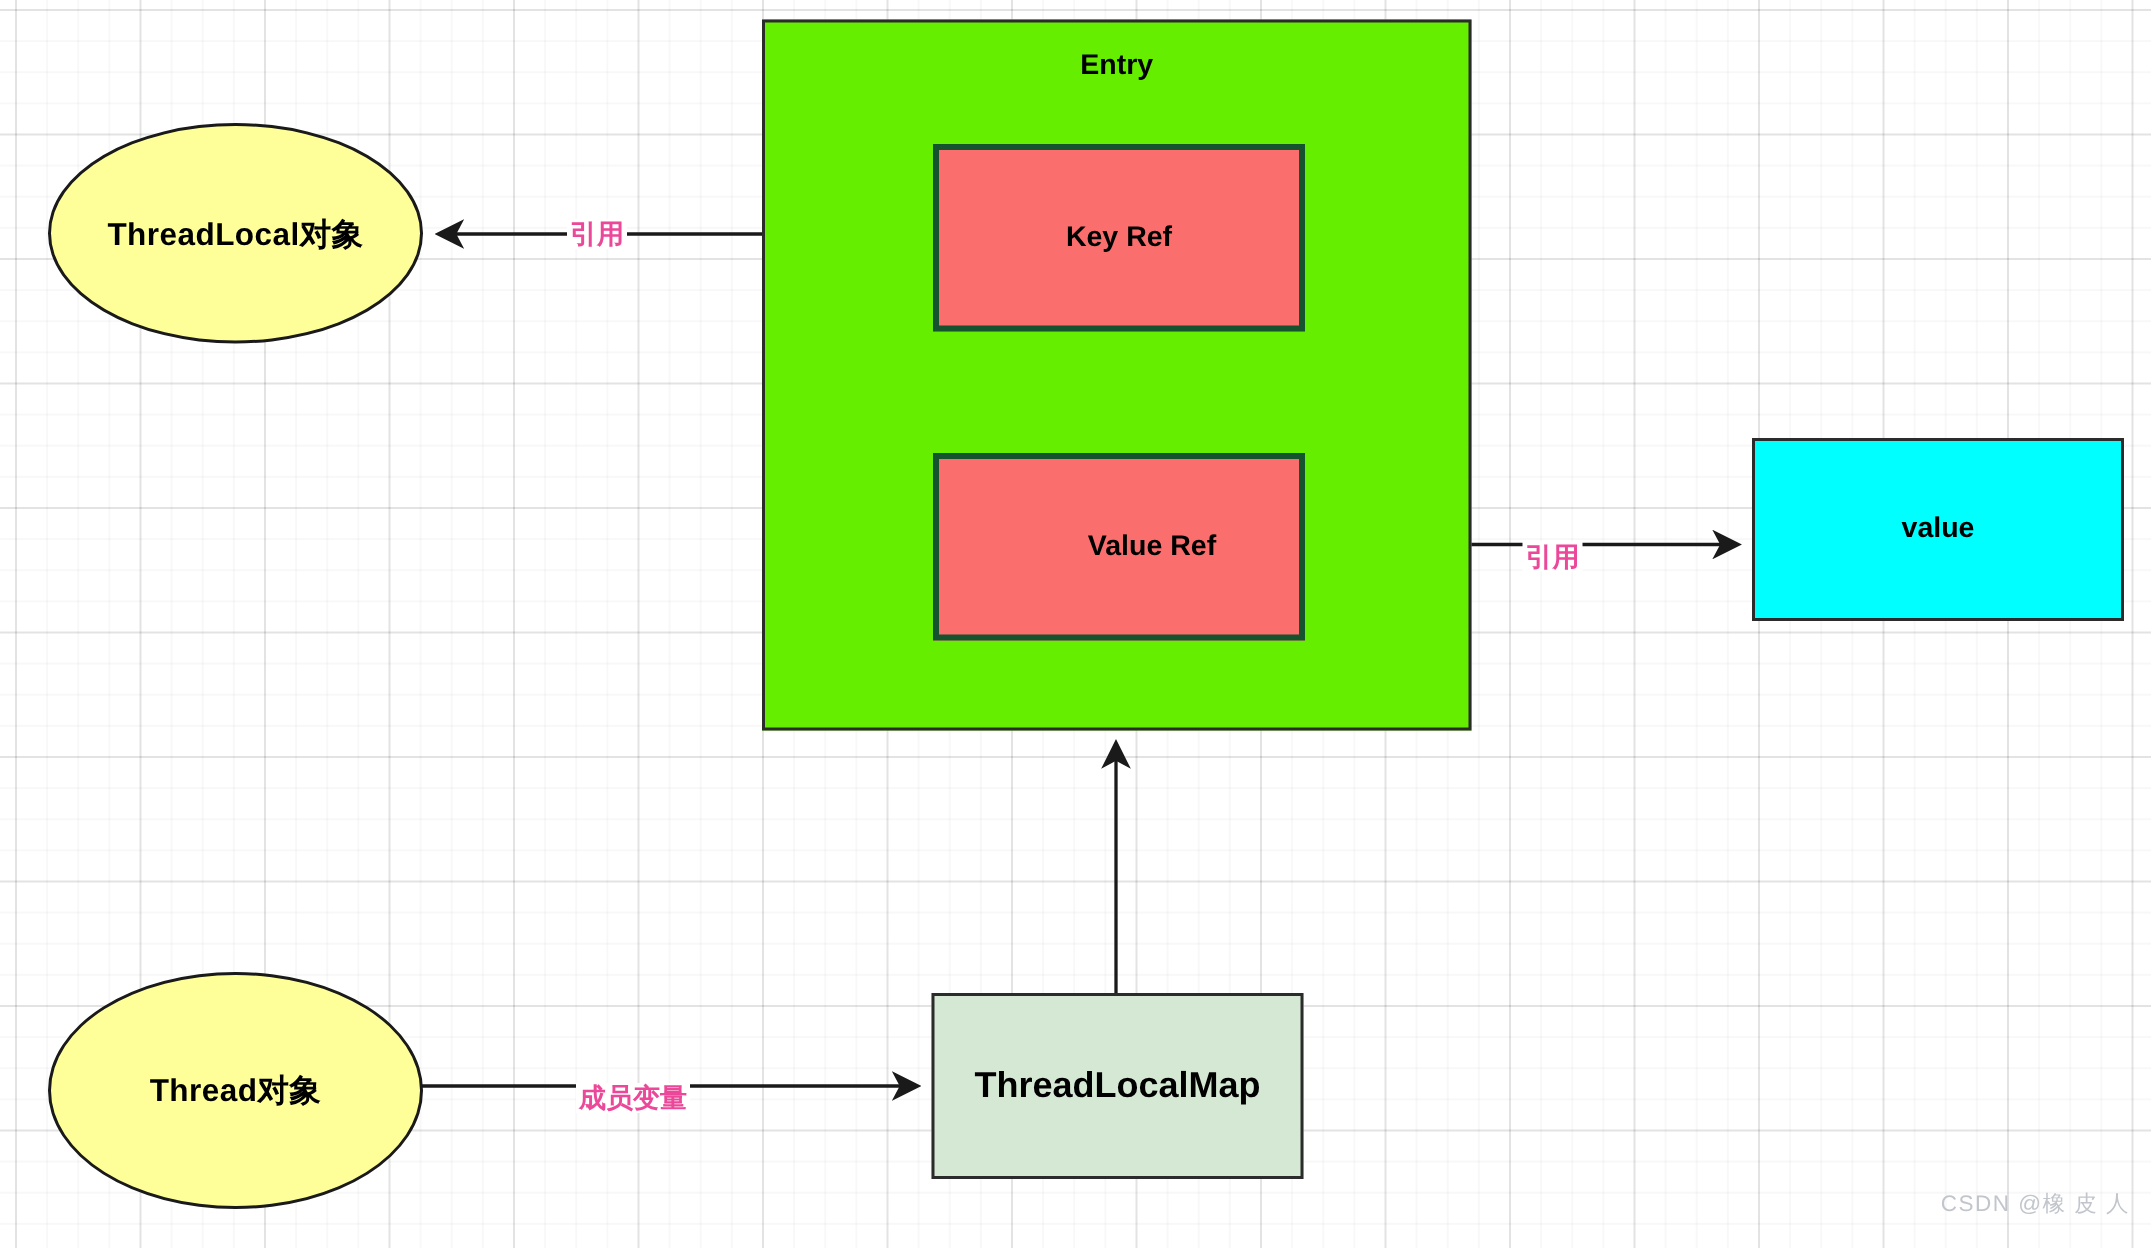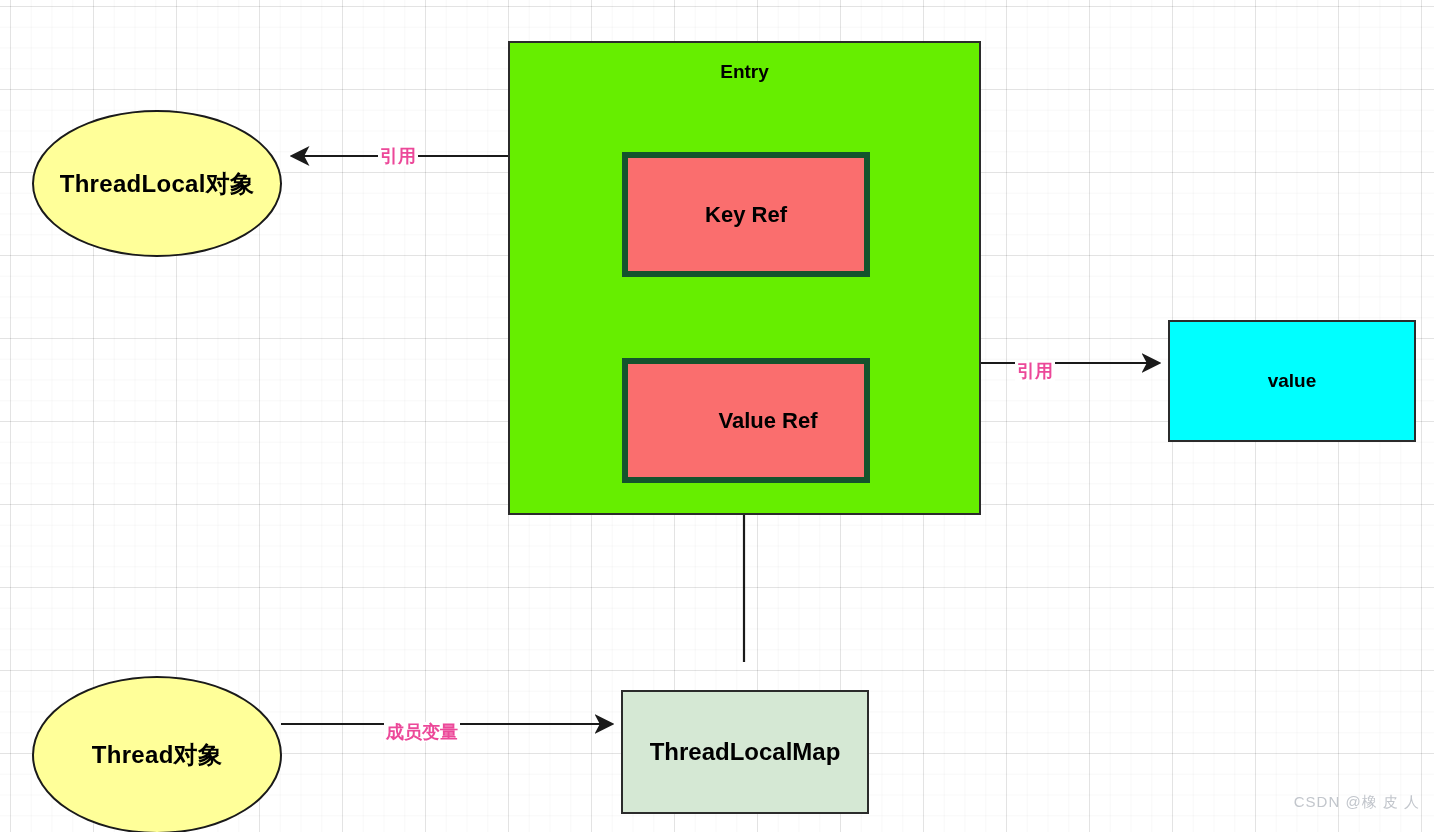--- a/index.html
+++ b/index.html
@@ -38,29 +38,28 @@
 
   .node {
     position: absolute;
     box-sizing: border-box;
     display: flex;
     align-items: center;
     justify-content: center;
     color: #000000;
     font-weight: bold;
     text-align: center;
-    margin-top: 28px;
   }
 
   
   .ellipse {
     border: 2px solid #1a1a1a;
     border-radius: 50%;
     background: #FFFF99;
-    font-size: 24px;
+    font-size: 21px;
     letter-spacing: 0.3px;
   }
   #threadlocal-node { left: 32px;  top: 82px;  width: 250px; height: 147px; }
   #thread-node      { left: 32px;  top: 648px; width: 250px; height: 158px; justify-content: center; }
 
   
   #entry-node {
     left: 508px; top: 13px; width: 473px; height: 474px;
     background: #66EE00;
     border: 2px solid #2b2b2b;
@@ -71,22 +70,22 @@
     left: 0; right: 0; top: 18px;
     text-align: center;
     font-size: 19px;
     font-weight: bold;
     color: #000;
   }
 
   
   .ref-box {
     background: #FA6E6E;
-    border: 6px solid #14532d;
-    font-size: 22px;
+    border: 4px solid #14532d;
+    font-size: 19px;
     justify-content: center;
   }
   #key-ref-node   { left: 620px; top: 94px;  width: 248px; height: 125px; }
   #value-ref-node { left: 620px; top: 300px; width: 248px; height: 125px; }
 
   
   #value-node {
     left: 1168px; top: 292px; width: 248px; height: 122px;
     background: #00FFFF;
     border: 2px solid #2b2b2b;

